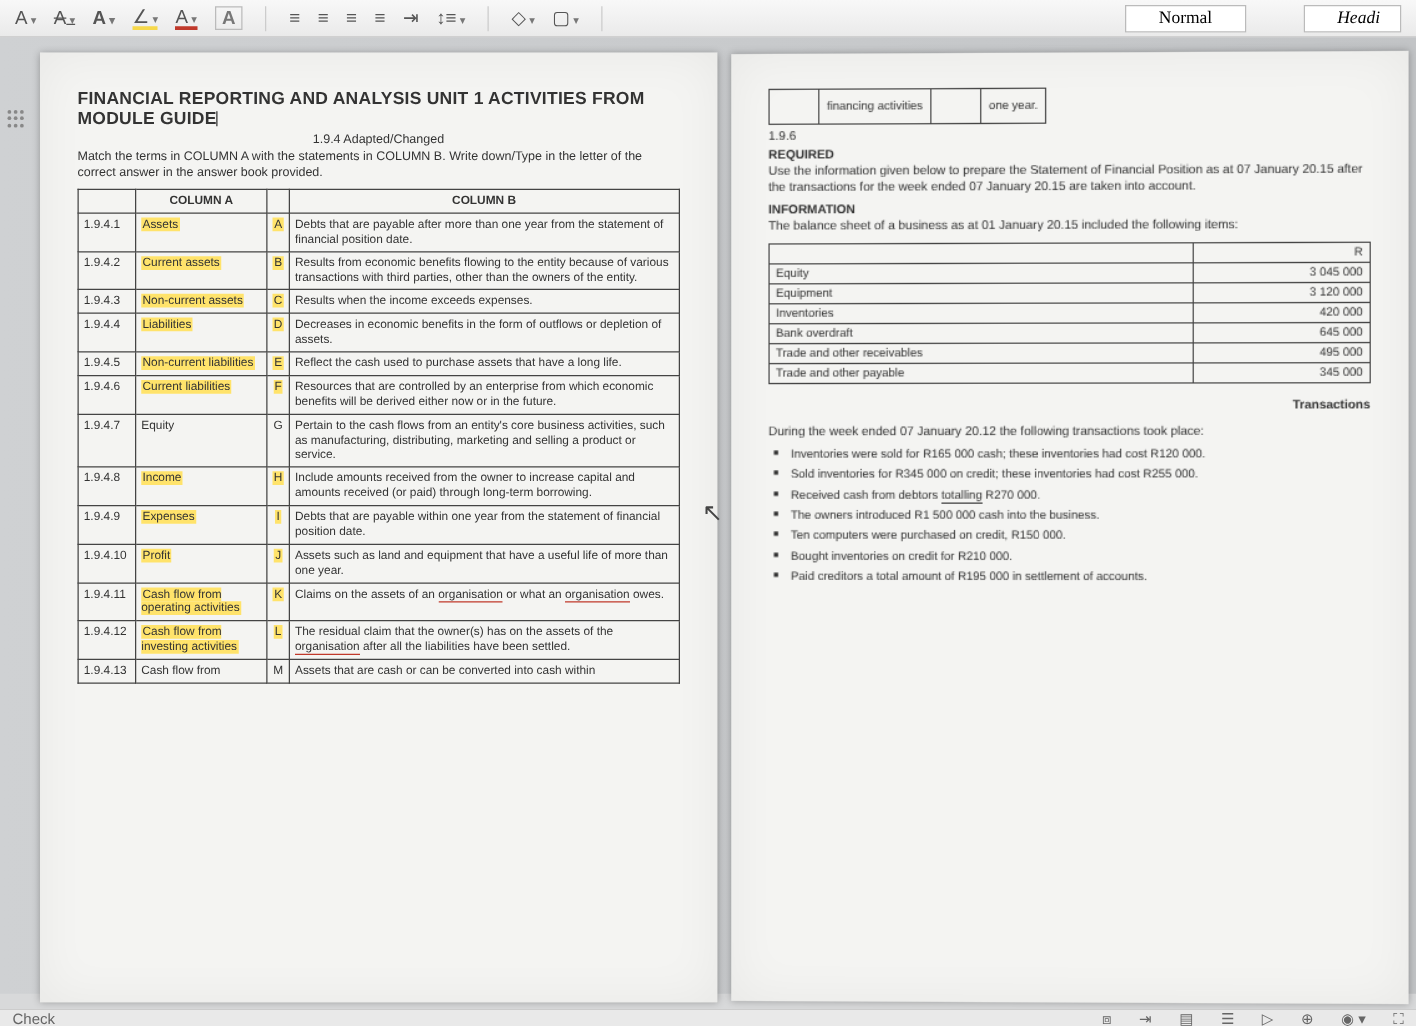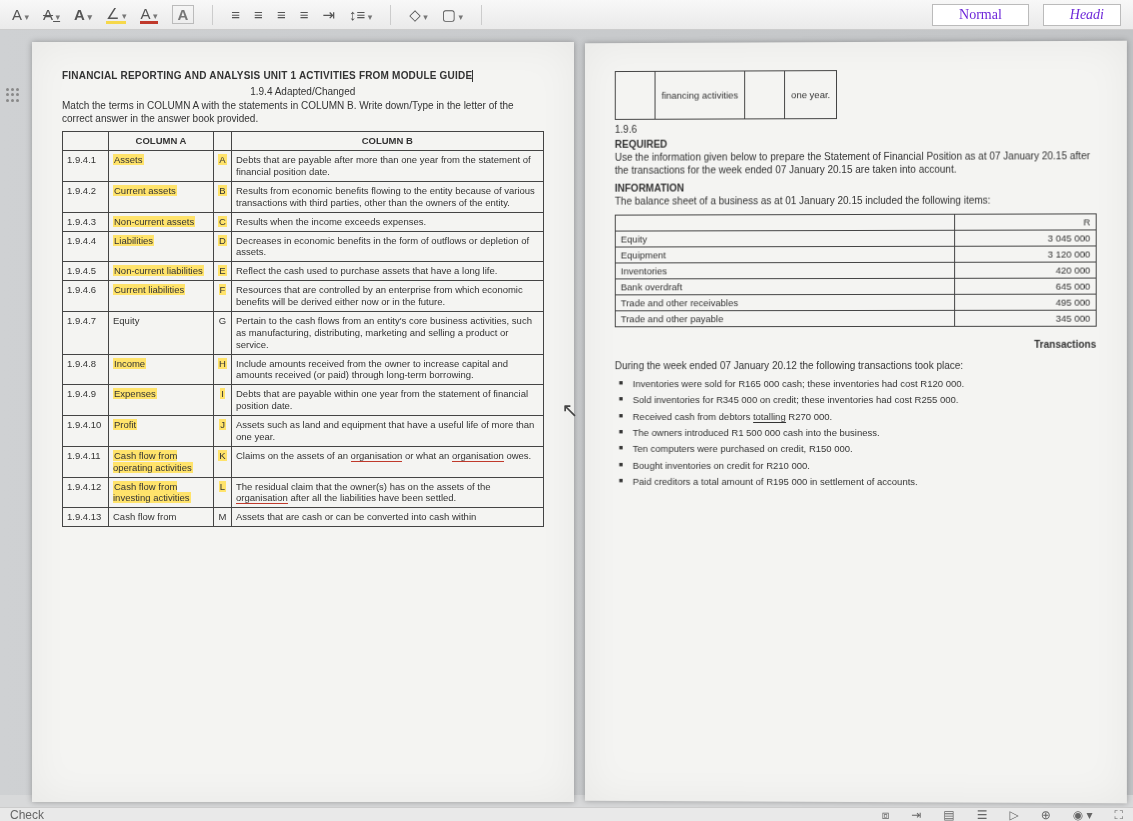--- a/index.html
+++ b/index.html
@@ -22,54 +22,54 @@
     padding: 0 12px;
     color: #555;
     font-size: 15px;
   }
   .toolbar .group { display:flex; align-items:center; gap:14px; }
   .toolbar .sep { width:1px; height:20px; background:#ccc; }
   .toolbar .btn { cursor:pointer; line-height:1; }
   .toolbar .drop::after { content:" ▾"; font-size:9px; color:#777; }
   .style-tile {
     border:1px solid #bbb; background:#fff; padding:2px 26px;
-    font-family: Georgia, serif; font-size:14px; color:#6d28d9;
+    font-family: Georgia, serif; font-size:14px; color:#000000;margin-left:32px;
   }
   .style-tile.cut { padding-right:16px; font-style:italic; }
   .workspace {
     position:absolute; top:30px; left:0; right:0; bottom:26px;
     background: linear-gradient(to right,#cfd1d3,#c2c4c6);
     display:flex; gap:10px; padding:12px 8px 0 32px;
   }
   .drag-dots {
     position:absolute; left:6px; top:58px; width:14px; height:14px;
     display:grid; grid-template-columns:repeat(3,3px); gap:2px;
   }
   .drag-dots span{ width:3px;height:3px;background:#888;border-radius:50%; }
   .page {
     background:#f4f4f2; width:545px; height:760px;
     box-shadow: 0 0 6px rgba(0,0,0,.3), inset 0 0 40px rgba(0,0,0,.05);
     padding:28px 30px 10px 30px; font-size:10px; color:#333;
     overflow:hidden;
   }
   .page.right { transform: perspective(1400px) rotateY(-1deg); }
-  h1.doc-title { font-size:10px; font-weight:bold; margin:0 0 4px 0; letter-spacing:.2px; }
+  h1.doc-title { font-size:14px; font-weight:bold; margin:0 0 4px 0; letter-spacing:.2px; }
   .cursor-bar { display:inline-block; border-right:1px solid #333; height:12px; vertical-align:middle; }
   .sub { font-size:10px; margin:0 0 3px 0;text-align:center; }
   .para { font-size:10px; margin:0 0 6px 0; line-height:1.25; }
   table.match { border-collapse:collapse; width:100%; font-size:9.5px; }
   table.match th, table.match td { border:1px solid #444; padding:3px 4px; vertical-align:top; line-height:1.25; }
   table.match th { font-weight:bold; text-align:center; }
   .num-col{ width:46px; }
   .a-col{ width:105px; }
   .l-col{ width:18px; text-align:center; }
   .hl { background:#ffe36b; padding:0 1px; }
   .redund { border-bottom:1px solid #c0392b; }
   .mini-table { border-collapse:collapse; font-size:9.5px; margin-bottom:4px;}
-  .mini-table td{ border:1px solid #444; padding:18px 6px; }
+  .mini-table td{ border:1px solid #444; padding:8px 6px; }
   .sec-num { font-size:10px; margin:2px 0 2px 0;}
   .req { font-weight:bold; font-size:10px; margin:4px 0 2px 0;}
   table.bal { border-collapse:collapse; font-size:9.5px; width:100%; margin-top:4px;}
   table.bal td, table.bal th{ border:1px solid #444; padding:2px 5px; }
   table.bal th{ font-weight:normal; text-align:right; }
   table.bal td.r{ text-align:right; }
   .trans-head{ font-weight:bold; font-size:10px; margin-top:12px;text-align:right; }
   ul.trans{ list-style:none; padding:0; margin:4px 0 0 0; font-size:9.5px; }
   ul.trans li{ position:relative; padding-left:18px; margin-bottom:4px; line-height:1.3;}
   ul.trans li::before{ content:"■"; position:absolute; left:4px; top:0; font-size:7px;}

